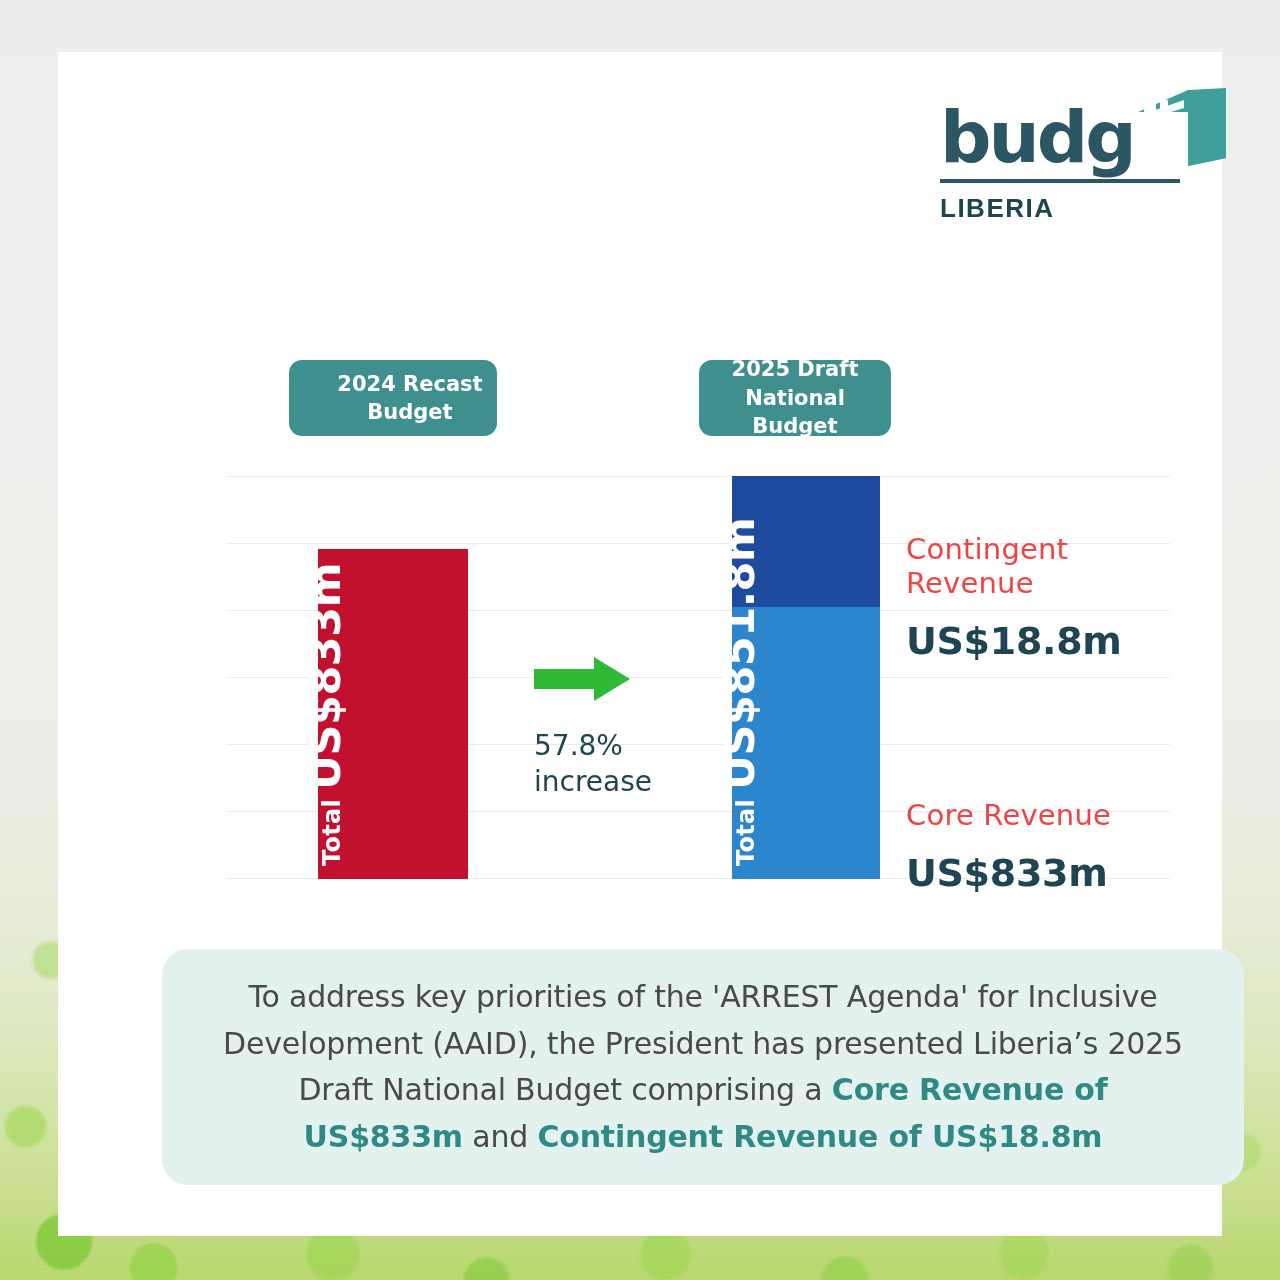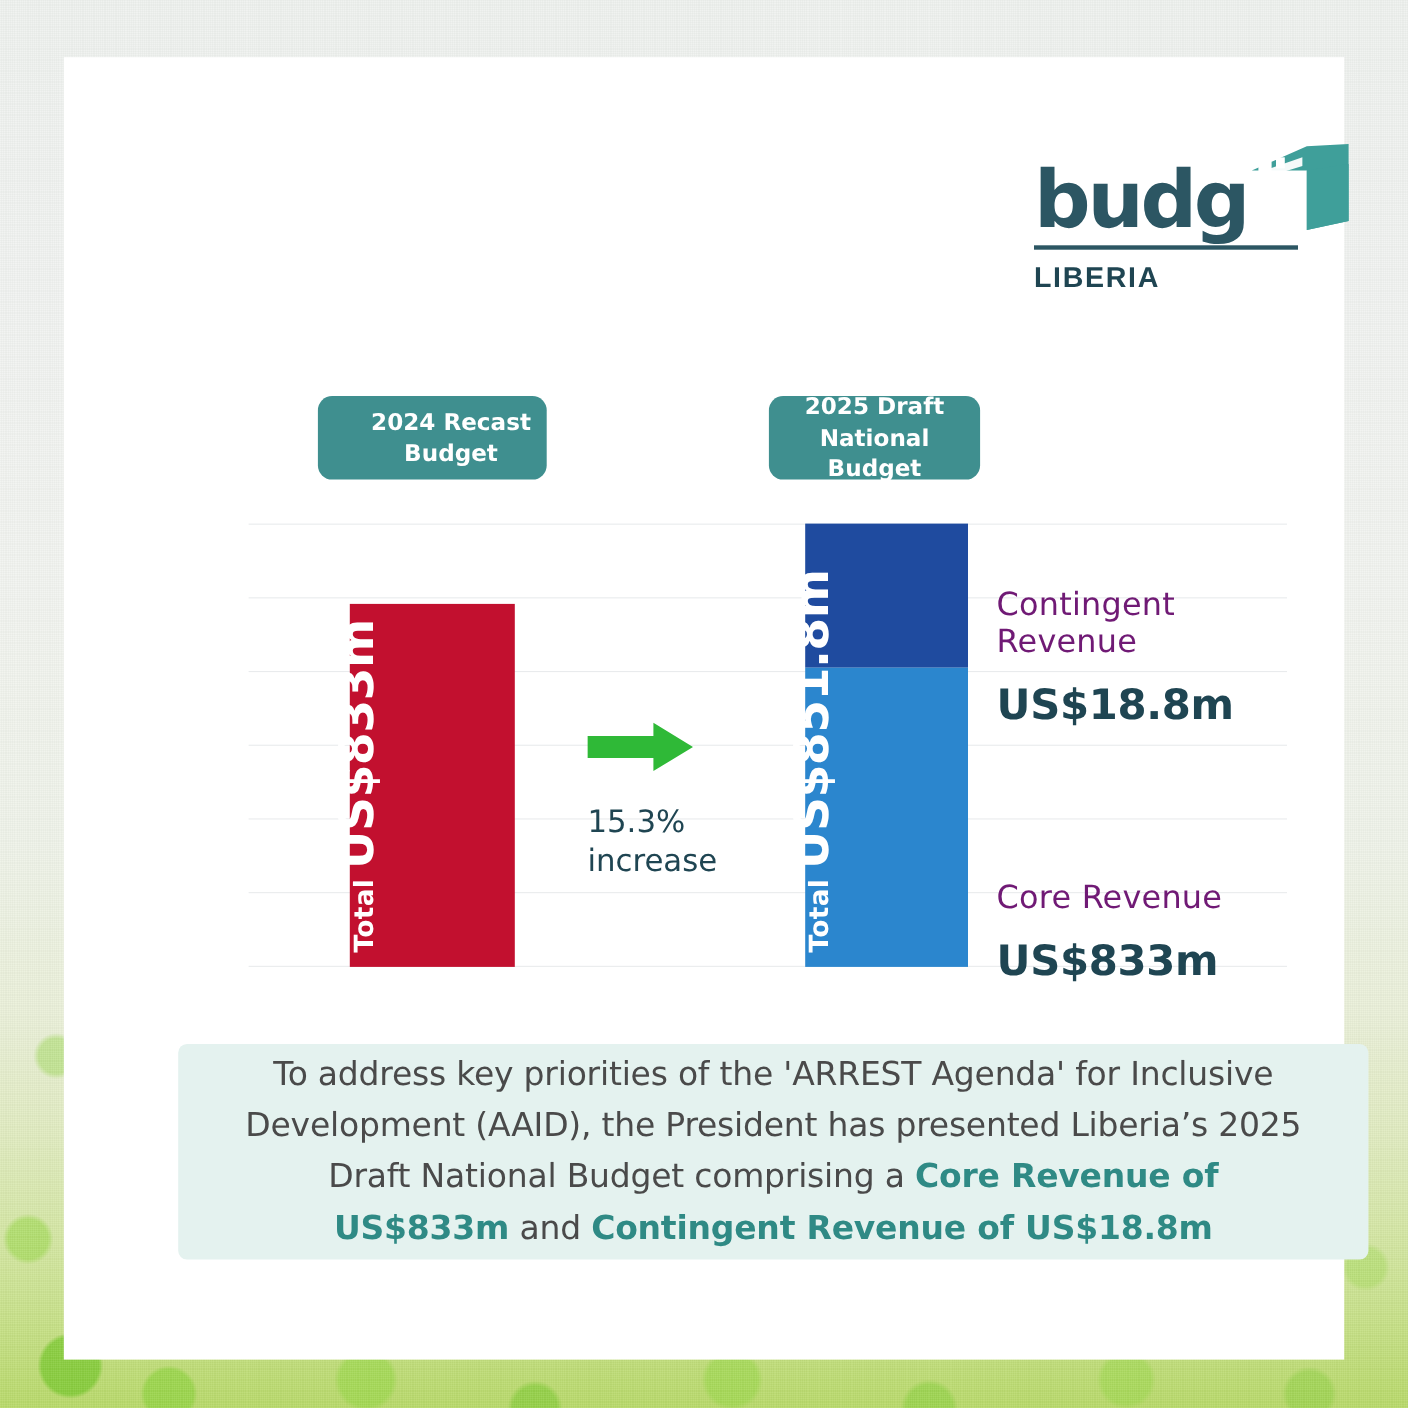--- a/index.html
+++ b/index.html
@@ -53,21 +53,20 @@
     z-index: 2;
   }
 
   
   #logo-block {
     position: absolute;
     right: 32px;
     top: 38px;
     width: 250px;
     text-align: left;
-    margin-top: 44px;
   }
   .logo-row { display: flex; align-items: flex-end; height: 80px; }
   .logo-word {
     font-family: "DejaVu Sans", sans-serif;
     font-weight: bold;
     font-size: 72px;
     letter-spacing: -3px;
     line-height: 0.92;
     color: #2c5663;
   }
@@ -186,21 +185,21 @@
     font-family: "DejaVu Sans", sans-serif;
     font-weight: normal;
     font-size: 28px;
     line-height: 1.28;
     white-space: pre-line;
   }
 
   
   .callout { position: absolute; left: 680px; }
   .callout .c-title {
-    color: #701a75;
+    color: #ef4444;
     font-family: "DejaVu Sans", sans-serif;
     font-weight: normal;
     font-size: 29px;
     letter-spacing: 0.2px;
   }
   .callout .c-value {
     margin-top: 19px;
     color: #1f4552;
     font-family: "DejaVu Sans", sans-serif;
     font-weight: bold;
@@ -209,23 +208,23 @@
   }
   #callout-contingent { top: 56px; }
   #callout-core { top: 322px; }
 
   
   #caption {
     position: absolute;
     left: 104px;
     top: 897px;
     width: 1082px;
-    height: 196px;
+    height: 236px;
     background: #e4f2ef;
-    border-radius: 8px;
+    border-radius: 26px;
     display: flex;
     align-items: center;
     justify-content: center;
     padding: 18px 52px;
   }
   #caption-text {
     color: #4a4a4a;
     font-family: "DejaVu Sans", sans-serif;
     font-size: 30px;
     line-height: 1.55;
@@ -295,21 +294,21 @@
         <span class="total">Total</span>
         <span class="amount">US$851.8m</span>
       </div>
 
       <div id="arrow-group">
         <span id="arrow-icon">
           <svg width="96" height="46" viewBox="0 0 96 46" aria-hidden="true">
             <path d="M0 13 L60 13 L60 1 L96 23 L60 45 L60 33 L0 33 Z" fill="#2fb937"></path>
           </svg>
         </span>
-        <div id="increase-text">15.3%
+        <div id="increase-text">57.8%
 increase</div>
       </div>
 
       <div class="callout" id="callout-contingent">
         <div class="c-title">Contingent Revenue</div>
         <div class="c-value">US$18.8m</div>
       </div>
       <div class="callout" id="callout-core">
         <div class="c-title">Core Revenue</div>
         <div class="c-value">US$833m</div>

